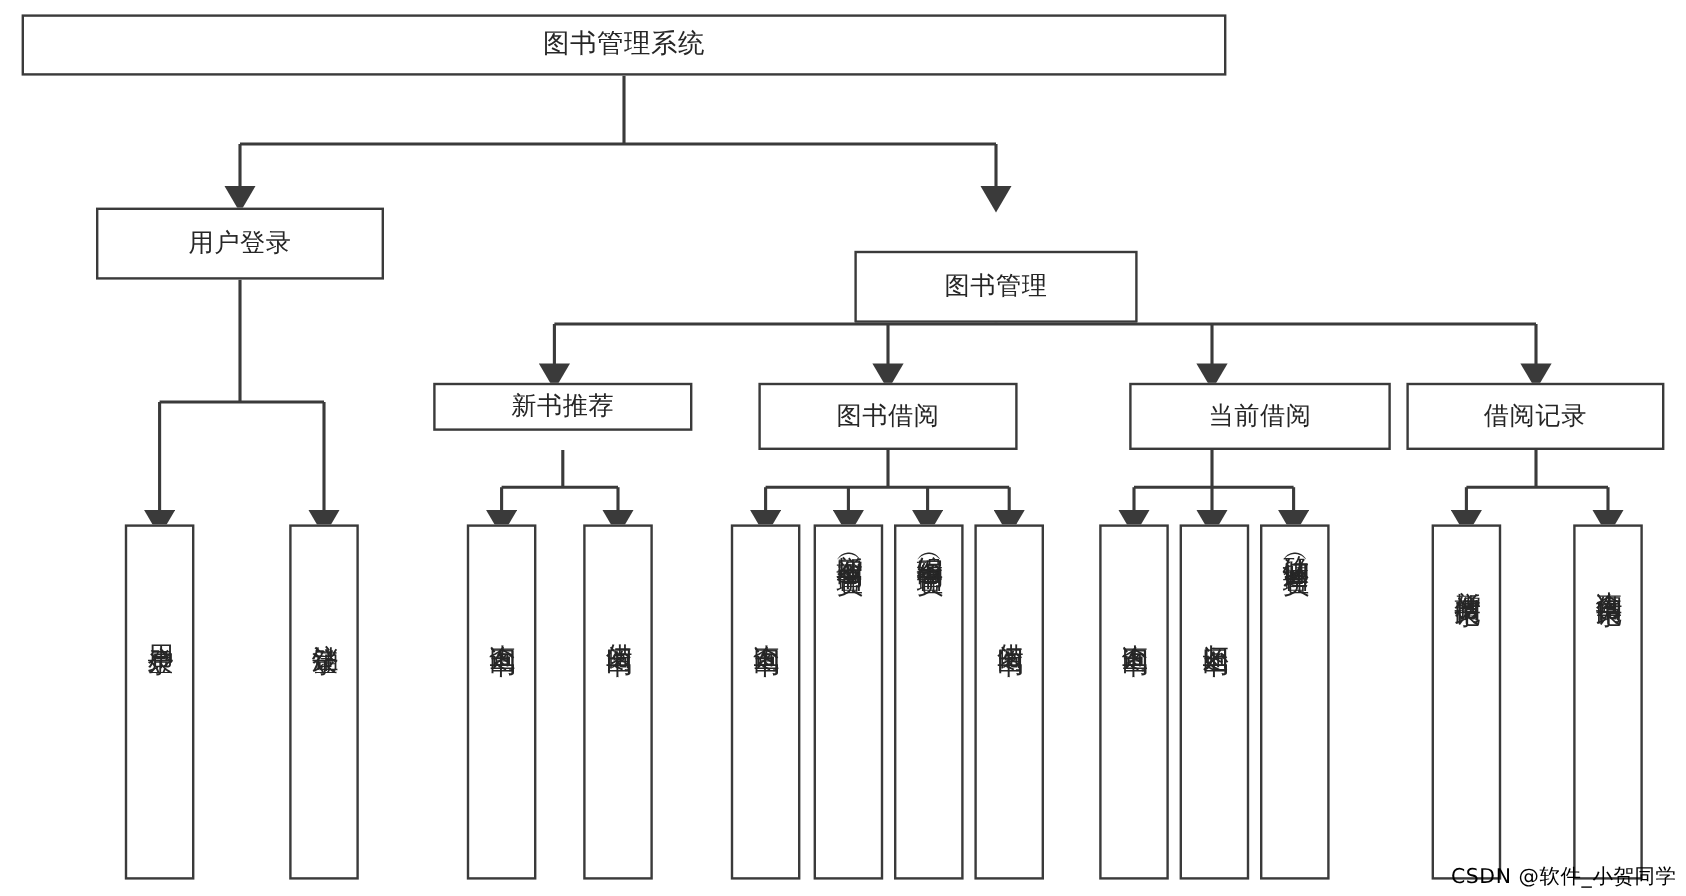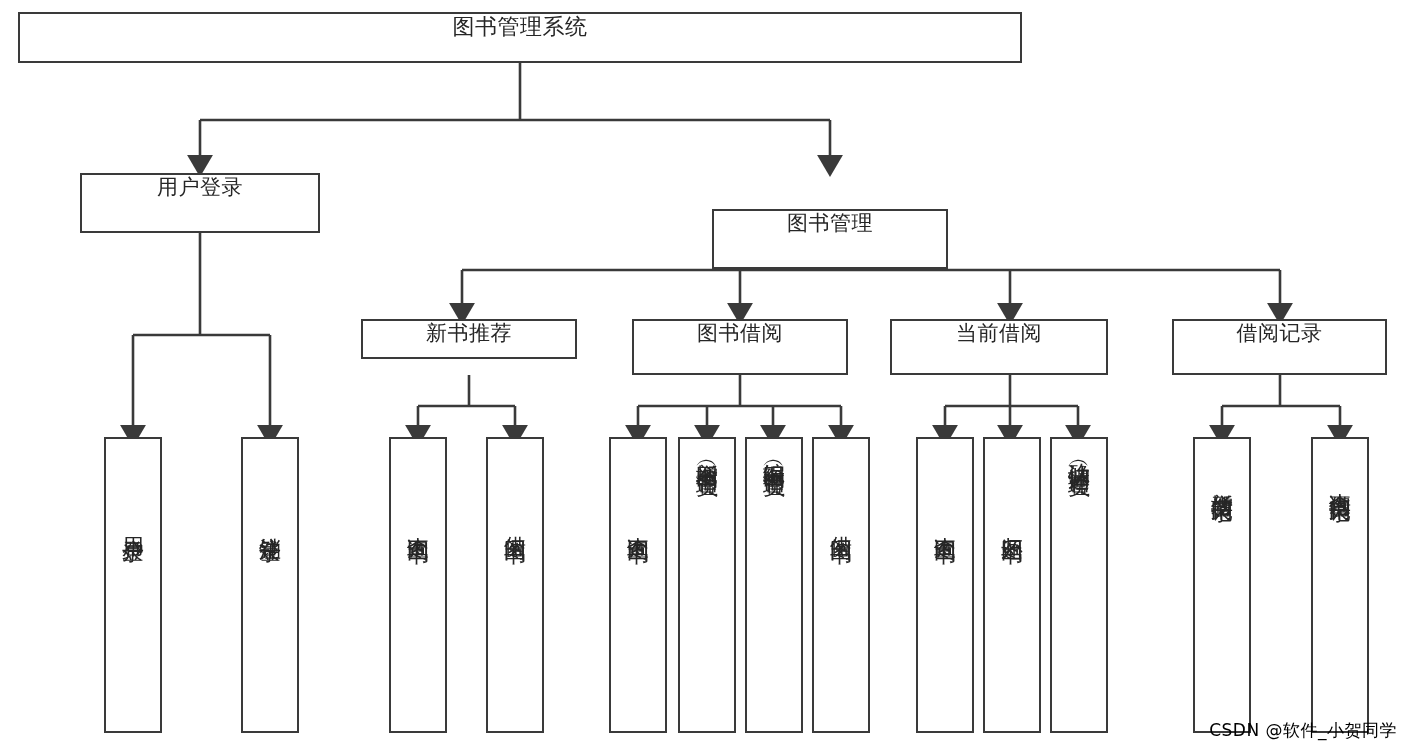--- a/index.html
+++ b/index.html
@@ -25,21 +25,21 @@
     width: 1405px;
     height: 747px;
     pointer-events: none;
   }
   .node {
     position: absolute;
     box-sizing: border-box;
     background: #ffffff;
     border: 2px solid #3a3a3a;
     display: flex;
-    align-items: flex-start;
+    align-items: center;
     justify-content: center;
     text-align: center;
     color: #262626;
   }
   .node .label {
     display: block;
     line-height: 1.22;
     white-space: nowrap;
   }
   
@@ -139,21 +139,21 @@
   <div class="node h" style="left:712px; top:173px; width:236px; height:60px;margin-top:36px;">
     <span class="label">图书管理</span>
   </div>
 
   <div class="node h" style="left:361px; top:319px; width:216px; height:40px;font-family:Liberation Serif, serif;">
     <span class="label">新书推荐</span>
   </div>
   <div class="node h" style="left:632px; top:319px; width:216px; height:56px;">
     <span class="label">图书借阅</span>
   </div>
-  <div class="node h" style="left:890px; top:319px; width:218px; height:56px;">
+  <div class="node h" style="left:941px; top:319px; width:218px; height:56px;">
     <span class="label">当前借阅</span>
   </div>
   <div class="node h" style="left:1172px; top:319px; width:215px; height:56px;">
     <span class="label">借阅记录</span>
   </div>
 
   <div class="node v" style="left:104px; top:437px; width:58px; height:296px; padding-top:80px;">
     <span class="label">用户登录</span>
   </div>
   <div class="node v" style="left:241px; top:437px; width:58px; height:296px; padding-top:80px;">

